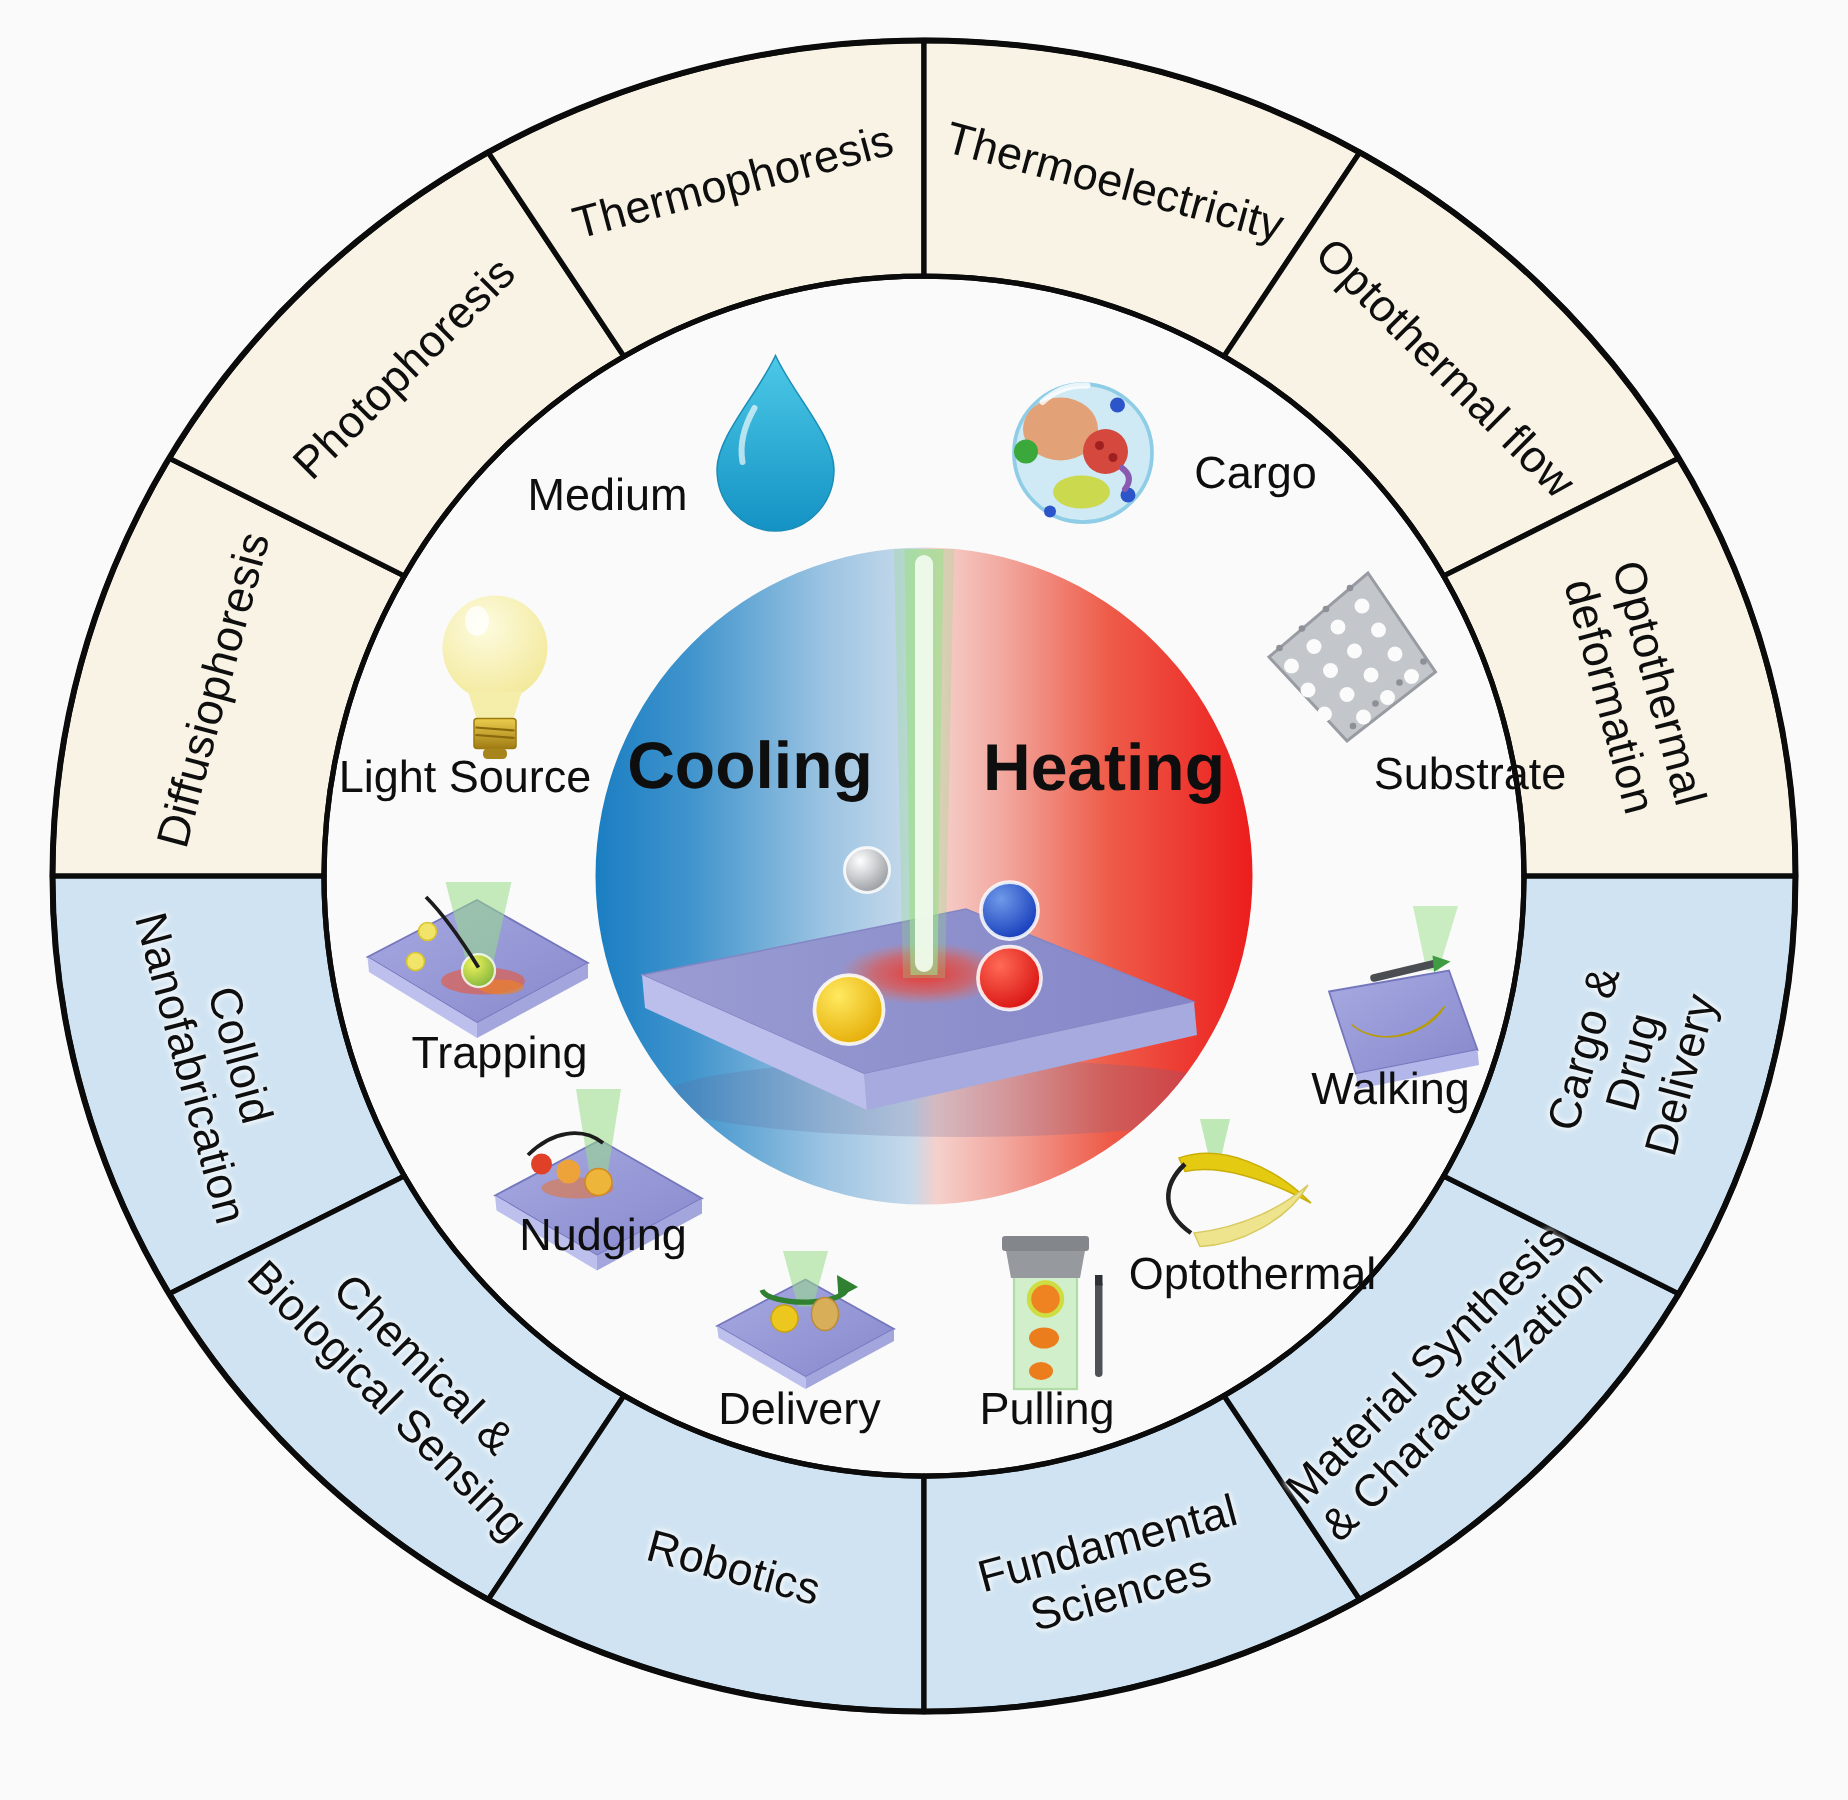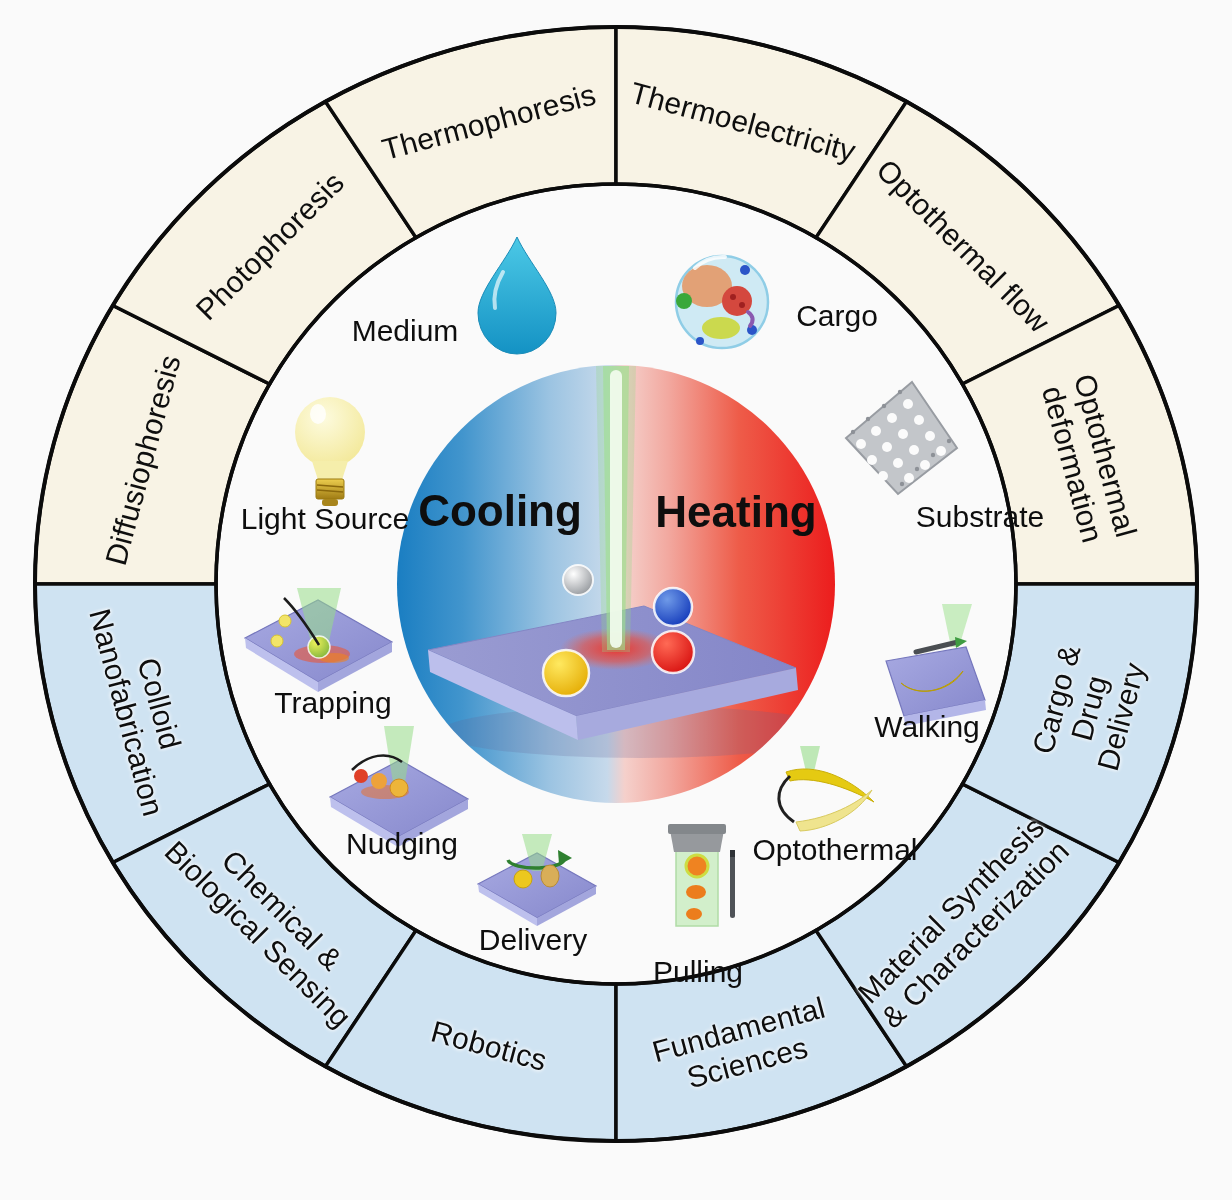--- a/index.html
+++ b/index.html
@@ -260,25 +260,25 @@
 <div class="lbl ring-lbl on-blue" style="left:489px;top:1046px;transform:translate(-50%,-50%) rotate(15deg);">Robotics</div>
 <div class="lbl ring-lbl on-blue" style="left:743px;top:1046px;transform:translate(-50%,-50%) rotate(-15deg);">Fundamental
 Sciences</div>
 <div class="lbl ring-lbl on-blue" style="left:963px;top:922px;transform:translate(-50%,-50%) rotate(-45deg);">Material Synthesis
 &amp; Characterization</div>
 <div class="lbl ring-lbl on-blue" style="left:1089px;top:708px;transform:translate(-50%,-50%) rotate(-75deg);">Cargo &amp;
 Drug Delivery</div>
 
 <div class="lbl mid-lbl" style="left:405px;top:331px;transform:translate(-50%,-50%);">Medium</div>
 <div class="lbl mid-lbl" style="left:837px;top:316px;transform:translate(-50%,-50%);">Cargo</div>
-<div class="lbl mid-lbl" style="left:325px;top:519px;transform:translate(-50%,-50%);">Light Source</div>
+<div class="lbl mid-lbl" style="left:310px;top:519px;transform:translate(-50%,-50%);">Light Source</div>
 <div class="lbl mid-lbl" style="left:932px;top:517px;transform:translate(-50%,-50%);margin-left:48px;">Substrate</div>
 <div class="lbl mid-lbl" style="left:333px;top:703px;transform:translate(-50%,-50%);">Trapping</div>
 <div class="lbl mid-lbl" style="left:927px;top:727px;transform:translate(-50%,-50%);text-align:right;">Walking</div>
-<div class="lbl mid-lbl" style="left:402px;top:844px;transform:translate(-50%,-50%);text-align:center;">Nudging</div>
+<div class="lbl mid-lbl" style="left:402px;top:824px;transform:translate(-50%,-50%);text-align:center;">Nudging</div>
 <div class="lbl mid-lbl" style="left:835px;top:850px;transform:translate(-50%,-50%);">Optothermal</div>
 <div class="lbl mid-lbl" style="left:533px;top:940px;transform:translate(-50%,-50%);">Delivery</div>
-<div class="lbl mid-lbl" style="left:698px;top:972px;transform:translate(-50%,-50%);text-align:right;">Pulling</div>
+<div class="lbl mid-lbl" style="left:698px;top:940px;transform:translate(-50%,-50%);text-align:right;">Pulling</div>
 
 <div class="lbl center-lbl" style="left:500px;top:511px;transform:translate(-50%,-50%);">Cooling</div>
 <div class="lbl center-lbl" style="left:736px;top:512px;transform:translate(-50%,-50%);">Heating</div>
 
 </div>
 
 </body></html>

